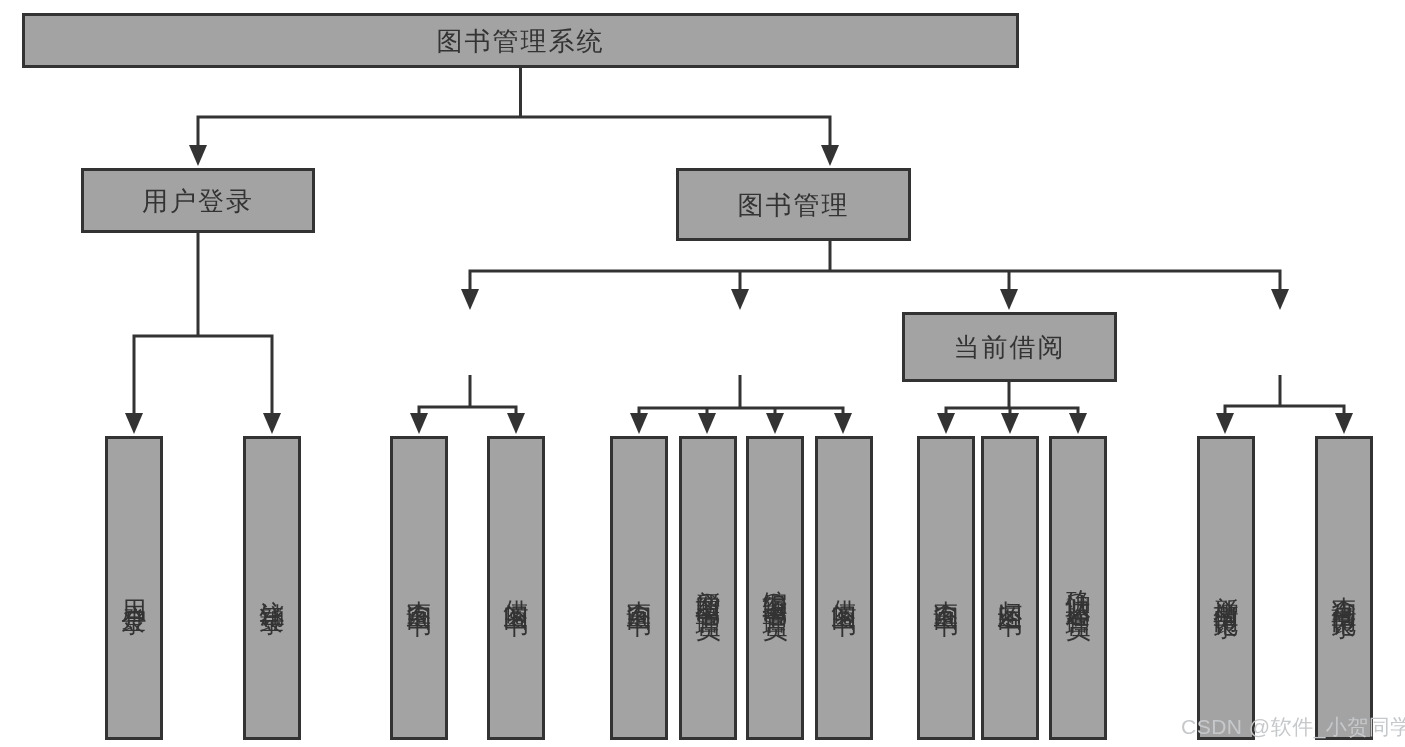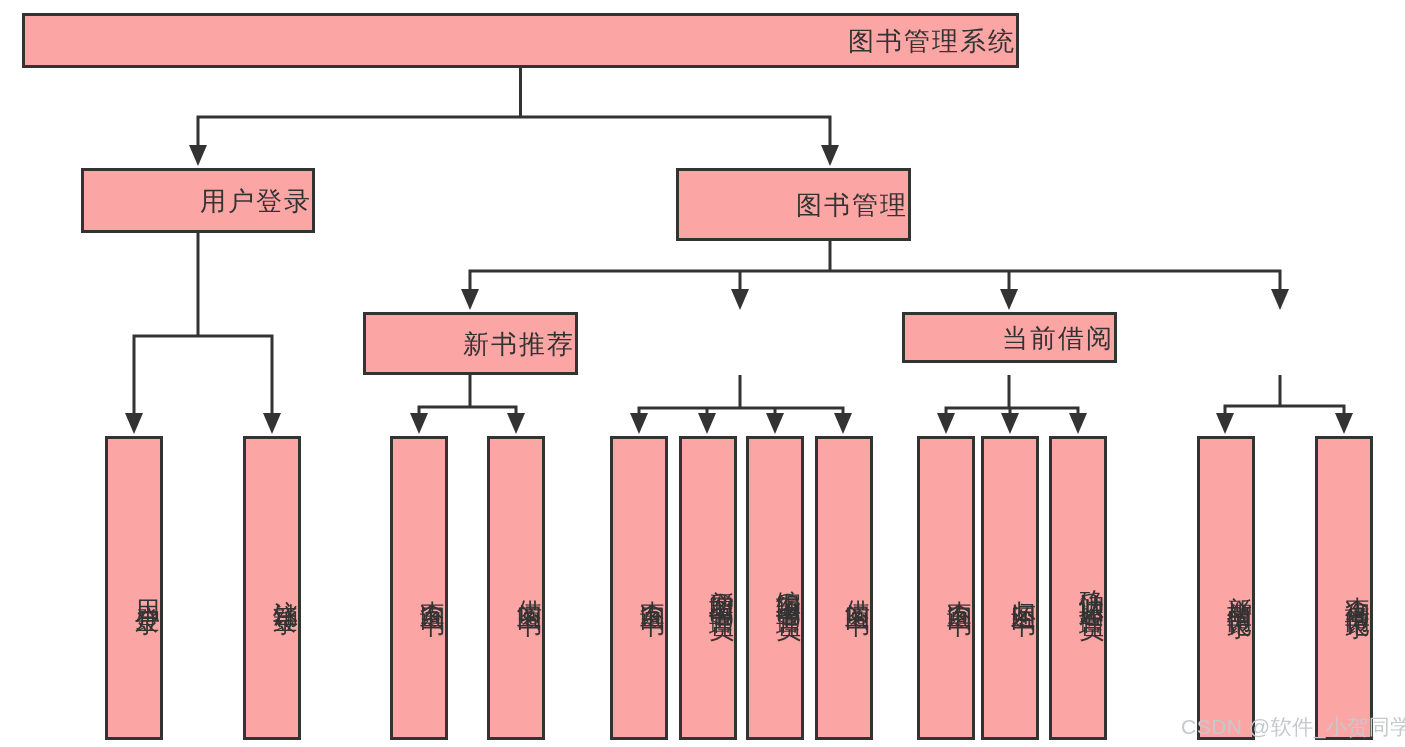--- a/index.html
+++ b/index.html
@@ -10,24 +10,24 @@
     background: #ffffff;
     font-family: "Liberation Sans", sans-serif;
     color: #333333;
     overflow: hidden;
   }
   svg.connectors { position: absolute; left: 0; top: 0; z-index: 1; }
   .box {
     position: absolute;
     box-sizing: border-box;
     border: 3px solid #333333;
-    background: #fca5a5;
+    background: #a3a3a3;
     display: flex;
     align-items: center;
-    justify-content: flex-end;
+    justify-content: center;
     z-index: 2;
   }
   .h span {
     font-size: 26px;
     letter-spacing: 2px;
     white-space: nowrap;
     line-height: 1;
   }
   .v {
     top: 436px;
@@ -114,24 +114,21 @@
     <span>图书管理系统</span>
   </div>
 
   <div class="box h" style="left:81px; top:168px; width:234px; height:65px">
     <span>用户登录</span>
   </div>
   <div class="box h" style="left:676px; top:168px; width:235px; height:73px">
     <span>图书管理</span>
   </div>
 
-  <div class="box h" style="left:363px; top:312px; width:215px; height:63px">
-    <span>新书推荐</span>
-  </div>
-  <div class="box h" style="left:902px; top:312px; width:215px; height:51px">
+  <div class="box h" style="left:902px; top:312px; width:215px; height:70px">
     <span>当前借阅</span>
   </div>
 
   <div class="box v" style="left:105px">
     <span>用户登录</span>
   </div>
   <div class="box v" style="left:243px">
     <span>注销登录</span>
   </div>
 

